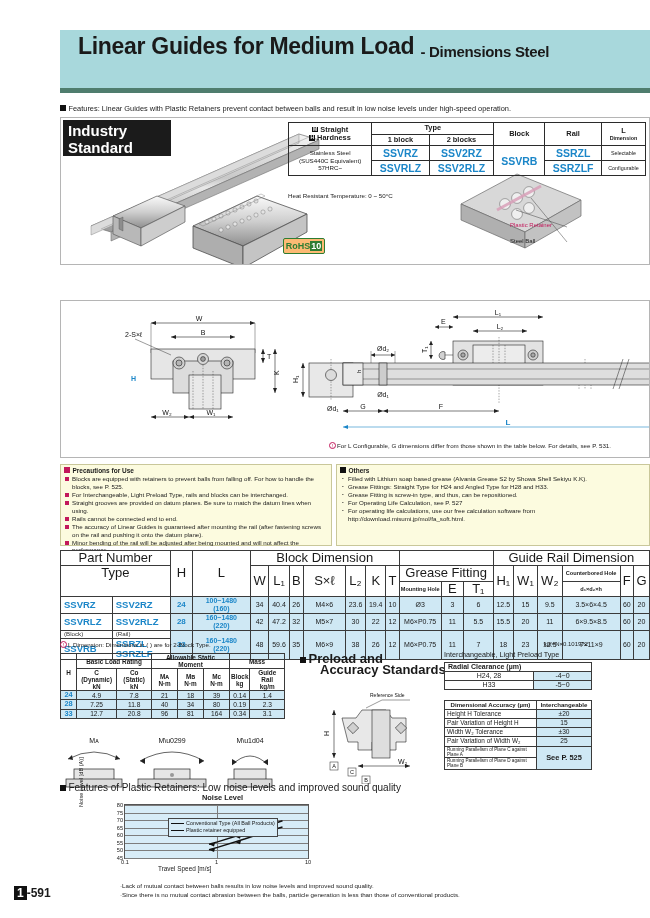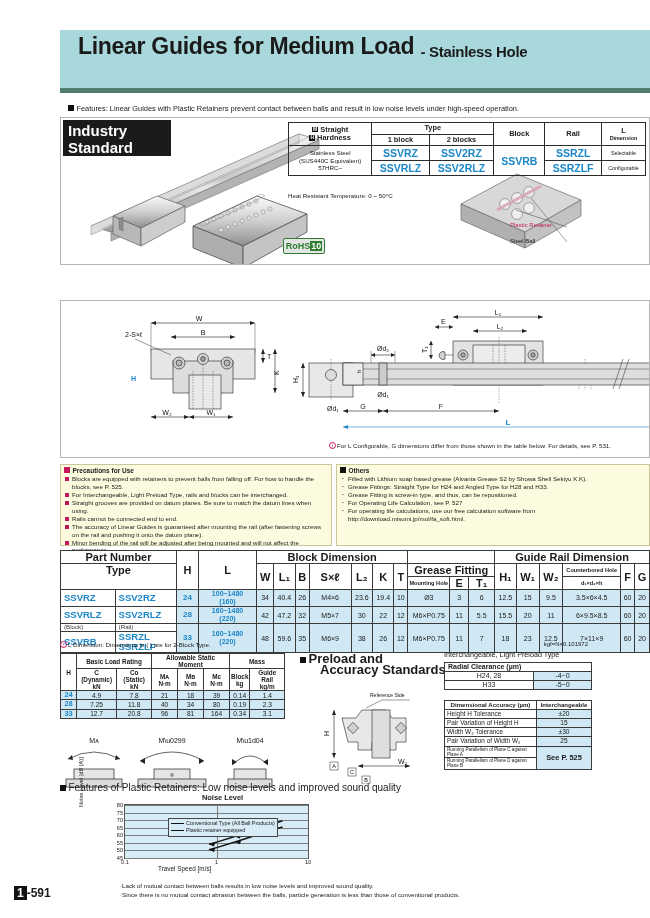--- a/index.html
+++ b/index.html
@@ -15,36 +15,36 @@
   .hdr { position:absolute; left:60px; top:30px; width:590px; height:58px;
          background:#a8d8dc; }
   .hdr-accent { position:absolute; left:60px; top:88px; width:590px; height:5px;
          background:#4f7d6e; }
   .hdr-t1 { position:absolute; left:18px; top:3px; font-size:23px; font-weight:bold;
             letter-spacing:-0.3px; white-space:nowrap; }
   .hdr-t1 .sub { font-size:15px; font-weight:bold; }
   .hdr-t2 { position:absolute; left:18px; top:34px; font-size:12.5px; font-weight:bold;
             white-space:nowrap; }
 
-  .feat { position:absolute; left:60px; top:104px; font-size:7.4px; white-space:nowrap;margin-left:8px; }
+  .feat { position:absolute; left:60px; top:104px; font-size:7.4px; white-space:nowrap; }
   .sqb { display:inline-block; width:6px; height:6px; background:#111; margin-right:2.5px;
          position:relative; top:0px; }
   .sqb.red { background:#c2185b; }
 
   
   .panel { position:absolute; border:1px solid #9a9a9a; background:#fff; }
   .top-panel { left:60px; top:117px; width:590px; height:148px; border:1px solid #b5b5b5; }
   .illus { position:absolute; left:0; top:0; width:100%; height:100%; overflow:hidden; }
 
   .ind-badge { position:absolute; left:2px; top:2px; width:108px; height:36px;
                background:#1b1b1b; color:#fff; font-weight:bold; font-size:15px;
                line-height:17px; padding:2px 0 8px 5px; }
   .rohs { position:absolute; left:222px; top:120px; width:42px; height:16px;
           border:1px solid #2e7d32; color:#2e7d32; font-size:9px; font-weight:bold;
-          text-align:center; line-height:14px; border-radius:2px; background:#e5e5e5; }
+          text-align:center; line-height:14px; border-radius:2px; background:#fdba74; }
   .rohs b { background:#2e7d32; color:#fff; padding:0 1px; }
 
   
   .tt { position:absolute; left:227px; top:4px; width:358px; border-collapse:collapse;
         font-size:7px; }
   .tt td, .tt th { border:1px solid #2b2b2b; text-align:center; padding:1px 2px;
                    line-height:1.15; }
   .tt .hd { font-weight:bold; font-size:7.4px; }
   .tt .pn { color:#1b86c8; font-weight:bold; font-size:10.5px; }
   .tt .mat { font-size:6.2px; line-height:1.25; }
@@ -67,21 +67,21 @@
   .cau-r li { padding-left:0; }
   .cau-r li:before { content:"\00b7"; position:absolute; left:-6px; top:-1px; font-weight:bold; }
   .bmark { display:inline-block; background:#111; color:#fff; font-size:5px; padding:0 1px;
            position:relative; top:-1px; }
 
   
   .mt { position:absolute; left:60px; top:550px; width:590px; border-collapse:collapse;
         font-size:7px; }
   .mt td, .mt th { border:1px solid #3a3a3a; text-align:center; padding:0 1px;
                    line-height:1.1; }
-  .mt th { font-weight:bold; font-size:11px; background:#fff; }
+  .mt th { font-weight:normal; font-size:13px; background:#fff; }
   .mt th.sm { font-size:5.6px; font-weight:bold; }
   .mt td.val { background:#cfe8f4; }
   .mt td.pnL { color:#1b86c8; font-weight:bold; font-size:9.5px; }
   .mt td.hnum { color:#1b86c8; font-weight:bold; font-size:8px; }
   .mt td.lcell { color:#1b86c8; font-weight:bold; font-size:7px; line-height:1.15; }
   .mt td.gray { color:#333; font-size:6.2px; }
   .note-kgf { position:absolute; right:62px; top:641px; font-size:6px; }
   .note-L { position:absolute; left:60px; top:641px; font-size:6.2px; }
   .cmark { display:inline-block; width:7px; height:7px; border:1px solid #c2185b;
            border-radius:50%; color:#c2185b; font-size:5px; text-align:center;
@@ -148,21 +148,21 @@
   .pgnum .b { background:#111; color:#fff; padding:0 3px; }
 </style>
 </head>
 <body>
 
 <div class="page">
 
   <div class="hdr">
     <div class="hdr-t1">
       <span>Linear Guides for Medium Load</span>
-      <span class="sub">- Stainless Hole</span>
+      <span class="sub">- Dimensions Steel</span>
     </div>
   </div>
   <div class="hdr-accent"></div>
 
   <div class="feat">
     <span class="sqb"></span><span>Features: Linear Guides with Plastic Retainers prevent contact between balls and result in low noise levels under high-speed operation.</span>
   </div>
 
   <div class="panel top-panel">
     <div class="illus">

